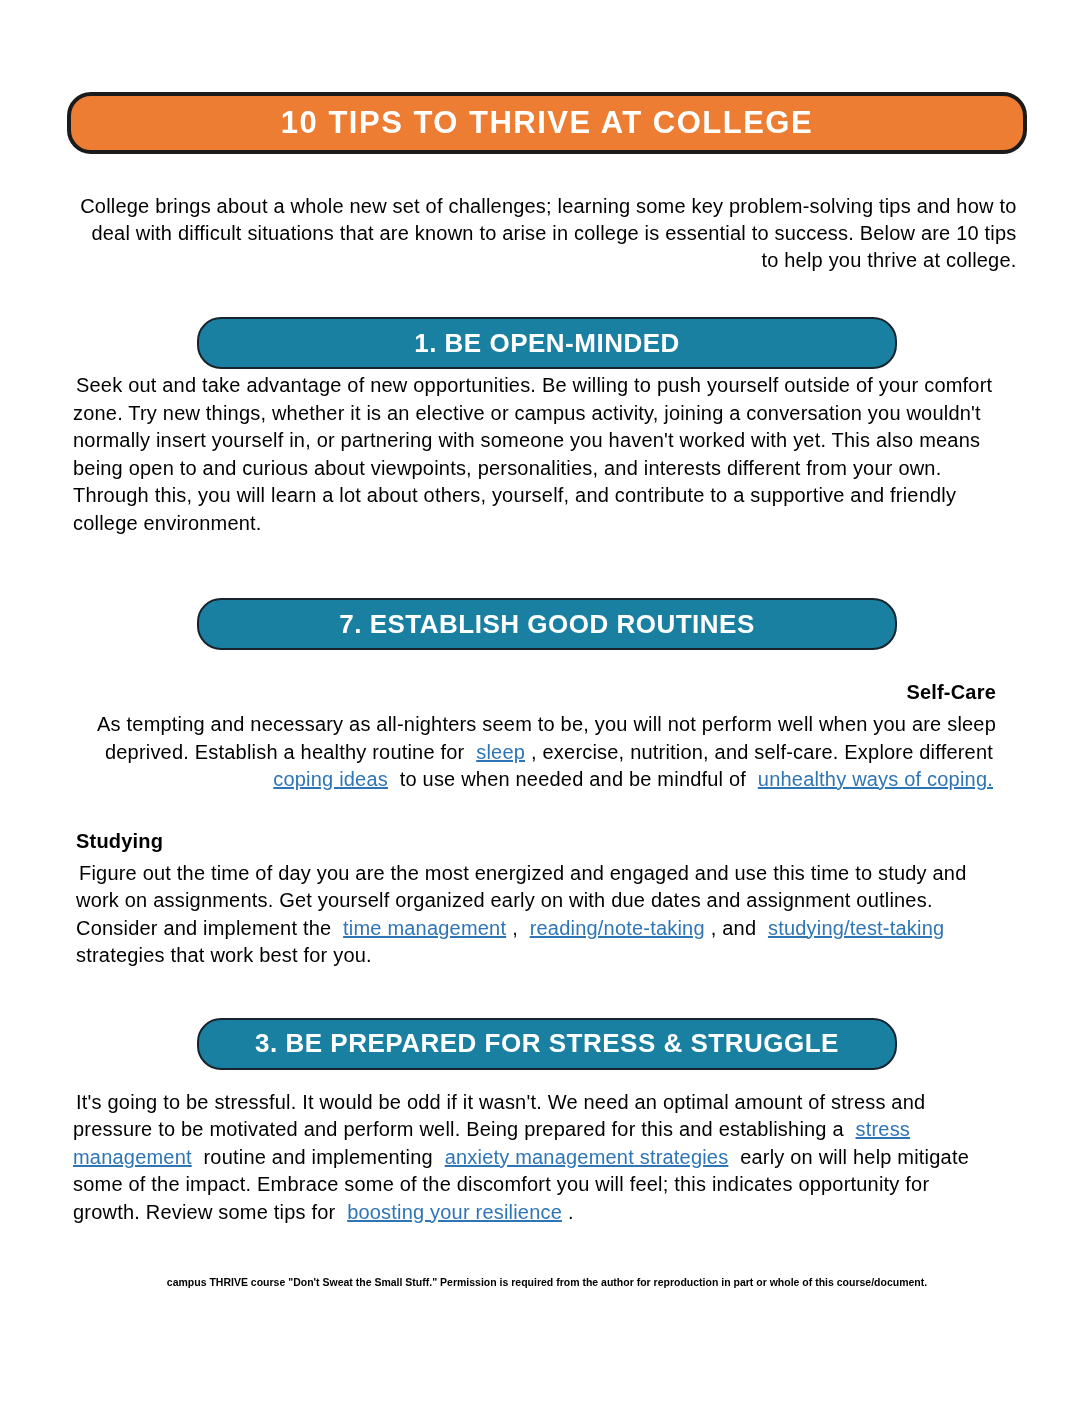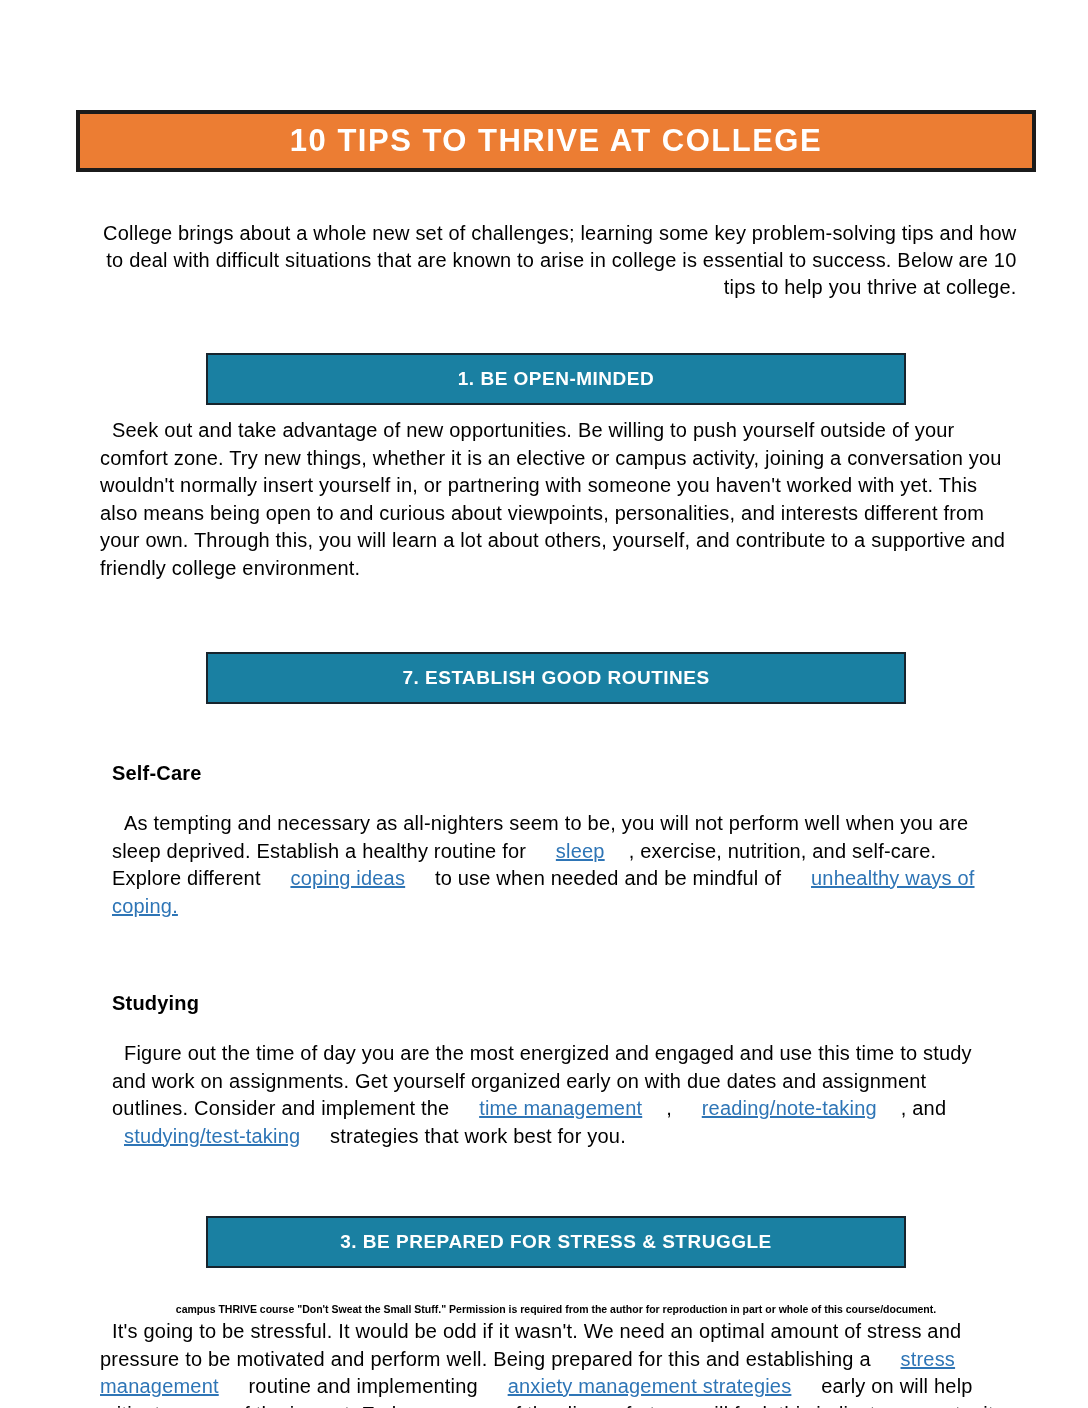--- a/index.html
+++ b/index.html
@@ -1,15 +1,15 @@
 <!DOCTYPE html>
 <html style="--accent_orange: #EC7D33; --accent_teal: #1A80A2; --link_blue: #2E75B6; --banner_border: #1B1B1B; --teal_border: #17242D; --text_color: #000000;"><head>
 <meta charset="utf-8">
 <style>
-  * { margin: 0; padding: 12px; box-sizing: border-box; }
+  * { margin: 0; padding: 3px; box-sizing: border-box; border-radius: 24px; }
   html, body { background: #ffffff; }
   body {
     width: 1088px;
     height: 1408px;
     position: relative;
     overflow: hidden;
     font-family: "Liberation Sans", sans-serif;
     color: var(--text_color, #000000);
   }
 
@@ -49,41 +49,41 @@
     margin-left: auto;
     margin-right: auto;
     background: var(--accent_teal, #1A80A2);
     border: 2px solid var(--teal_border, #17242D);
     display: flex;
     align-items: center;
     justify-content: center;
   }
   .section-banner h2 {
     color: #ffffff;
-    font-size: 19px;
+    font-size: 26px;
     font-weight: bold;
     letter-spacing: 0.5px;
     white-space: nowrap;
   }
   .banner-1 { margin-top: 40px; }
   .banner-2 { margin-top: 58px; }
   .banner-3 { margin-top: 42px; }
 
   
   .body-block {
     width: 932px;
     margin-left: 64px;
     font-size: 20px;
     line-height: 27.5px;
     letter-spacing: 0.2px;
   }
   .block-1  { }
-  .block-2a { margin-top: 33px; }
+  .block-2a { margin-top: 24px; text-align: right; }
   .block-2b { margin-top: 23px; }
-  .block-3  { margin-top: 38px; }
+  .block-3  { margin-top: 16px; }
 
   .subheading {
     font-weight: bold;
     font-size: 20px;
     line-height: 25px;
   }
 
   a.doclink {
     color: var(--link_blue, #2E75B6);
     text-decoration: underline;

